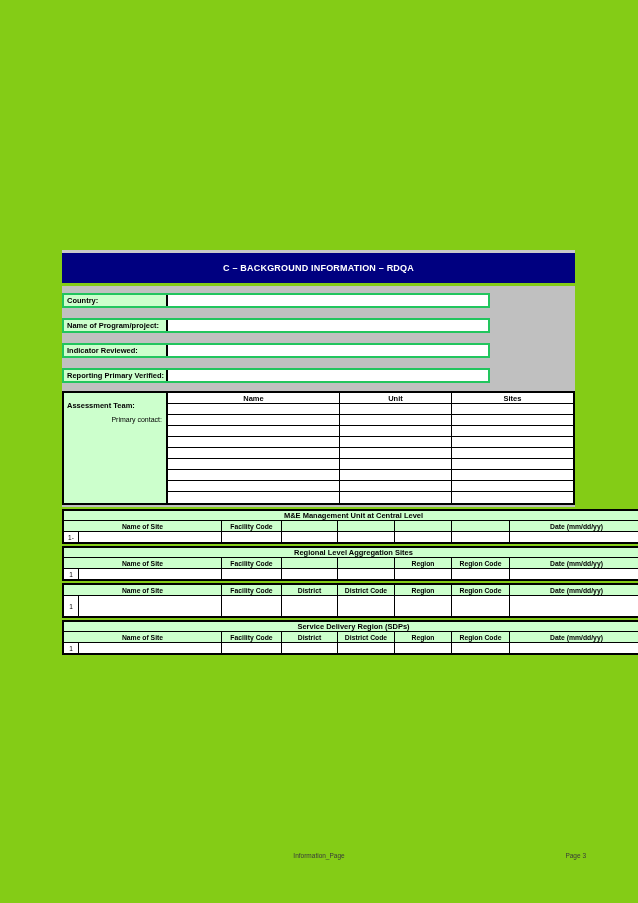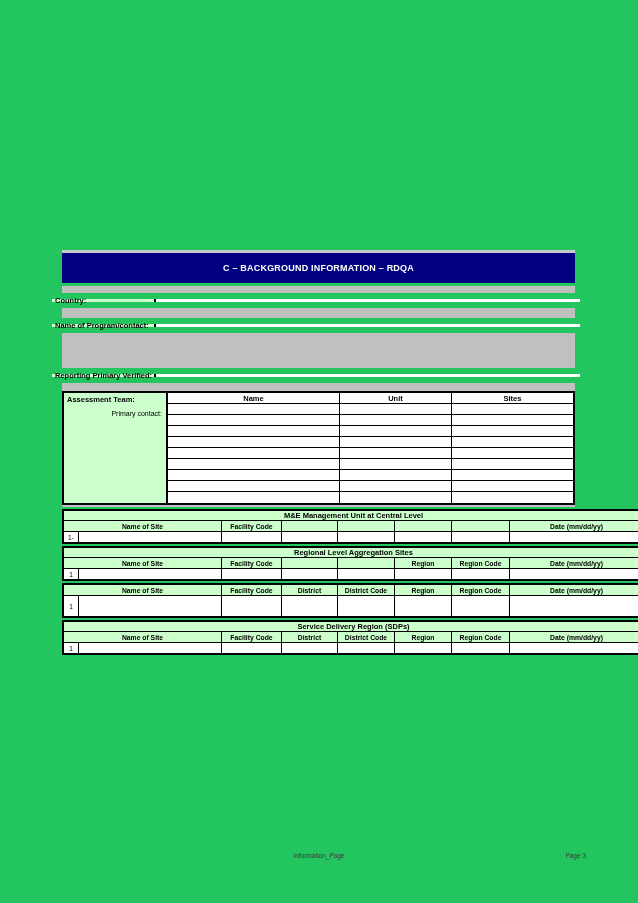--- a/index.html
+++ b/index.html
@@ -1,48 +1,48 @@
 <!DOCTYPE html>
 <html><head>
 <meta charset="utf-8">
 <style>
   * { margin:0; padding:0; box-sizing:border-box; }
   html,body { background:#ffffff; }
   .page {
-    position:relative; width:638px; height:903px; background:#22c55e;
+    position:relative; width:638px; height:903px; background:#84cc16;
     font-family:"Liberation Sans", sans-serif; color:#000;
   }
   
   .top-strip { position:absolute; left:62px; top:250px; width:513px; height:3px; background:#c9c9c9; }
   
   .titlebar {
     position:absolute; left:62px; top:253px; width:513px; height:30px;
     background:#000080; color:#ffffff; font-weight:bold; font-size:9px;
     display:flex; align-items:center; justify-content:center; letter-spacing:.2px;
   }
   
   .grayband { position:absolute; left:62px; top:286px; width:513px; height:221px; background:#c0c0c0; }
   
   .fieldrow {
-    position:absolute; left:46px; width:540px; height:15px;
-    border:6px solid #22c55e; background:#fff; display:flex;
+    position:absolute; left:62px; width:428px; height:15px;
+    border:2px solid #22c55e; background:#fff; display:flex;
   }
   .fieldrow .flabel {
     width:104px; background:#ccffcc; border-right:2px solid #000;
     font-size:7.5px; font-weight:bold; display:flex; align-items:center; padding-left:3px;
   }
   .fieldrow .finput { flex:1; background:#fff; }
   
   .team {
     position:absolute; left:62px; top:391px; width:513px; height:114px;
     border:2px solid #000; background:#fff; display:flex;
   }
   .team-left {
     width:104px; background:#ccffcc; border-right:2px solid #000;
-    font-size:7.5px; padding:2px 4px 0 3px;
+    font-size:7.5px; padding:8px 4px 0 3px;
   }
   .team-left .tl1 { font-weight:bold; }
   .team-left .tl2 { font-size:7px; text-align:right; margin-top:6px; }
   .team-right { flex:1; display:grid; grid-template-rows:repeat(10,1fr); }
   .trow { display:grid; grid-template-columns:172px 112px 1fr; border-bottom:1px solid #000; }
   .trow:last-child { border-bottom:none; }
   .trow > div { display:flex; align-items:center; justify-content:center; }
   .trow > div:not(:last-child) { border-right:1px solid #000; }
   .trow.thead { font-size:7.5px; font-weight:bold; }
   
@@ -87,21 +87,25 @@
     <span>C – BACKGROUND INFORMATION – RDQA</span>
   </div>
 
   <div class="grayband"></div>
 
   <div class="fieldrow" style="top:293px">
     <div class="flabel">Country:</div>
     <div class="finput"></div>
   </div>
   <div class="fieldrow" style="top:318px">
-    <div class="flabel">Name of Program/contact:</div>
+    <div class="flabel">Name of Program/project:</div>
+    <div class="finput"></div>
+  </div>
+  <div class="fieldrow" style="top:343px">
+    <div class="flabel">Indicator Reviewed:</div>
     <div class="finput"></div>
   </div>
   <div class="fieldrow" style="top:368px">
     <div class="flabel">Reporting Primary Verified:</div>
     <div class="finput"></div>
   </div>
 
   <div class="team">
     <div class="team-left">
       <div class="tl1">Assessment Team:</div>

